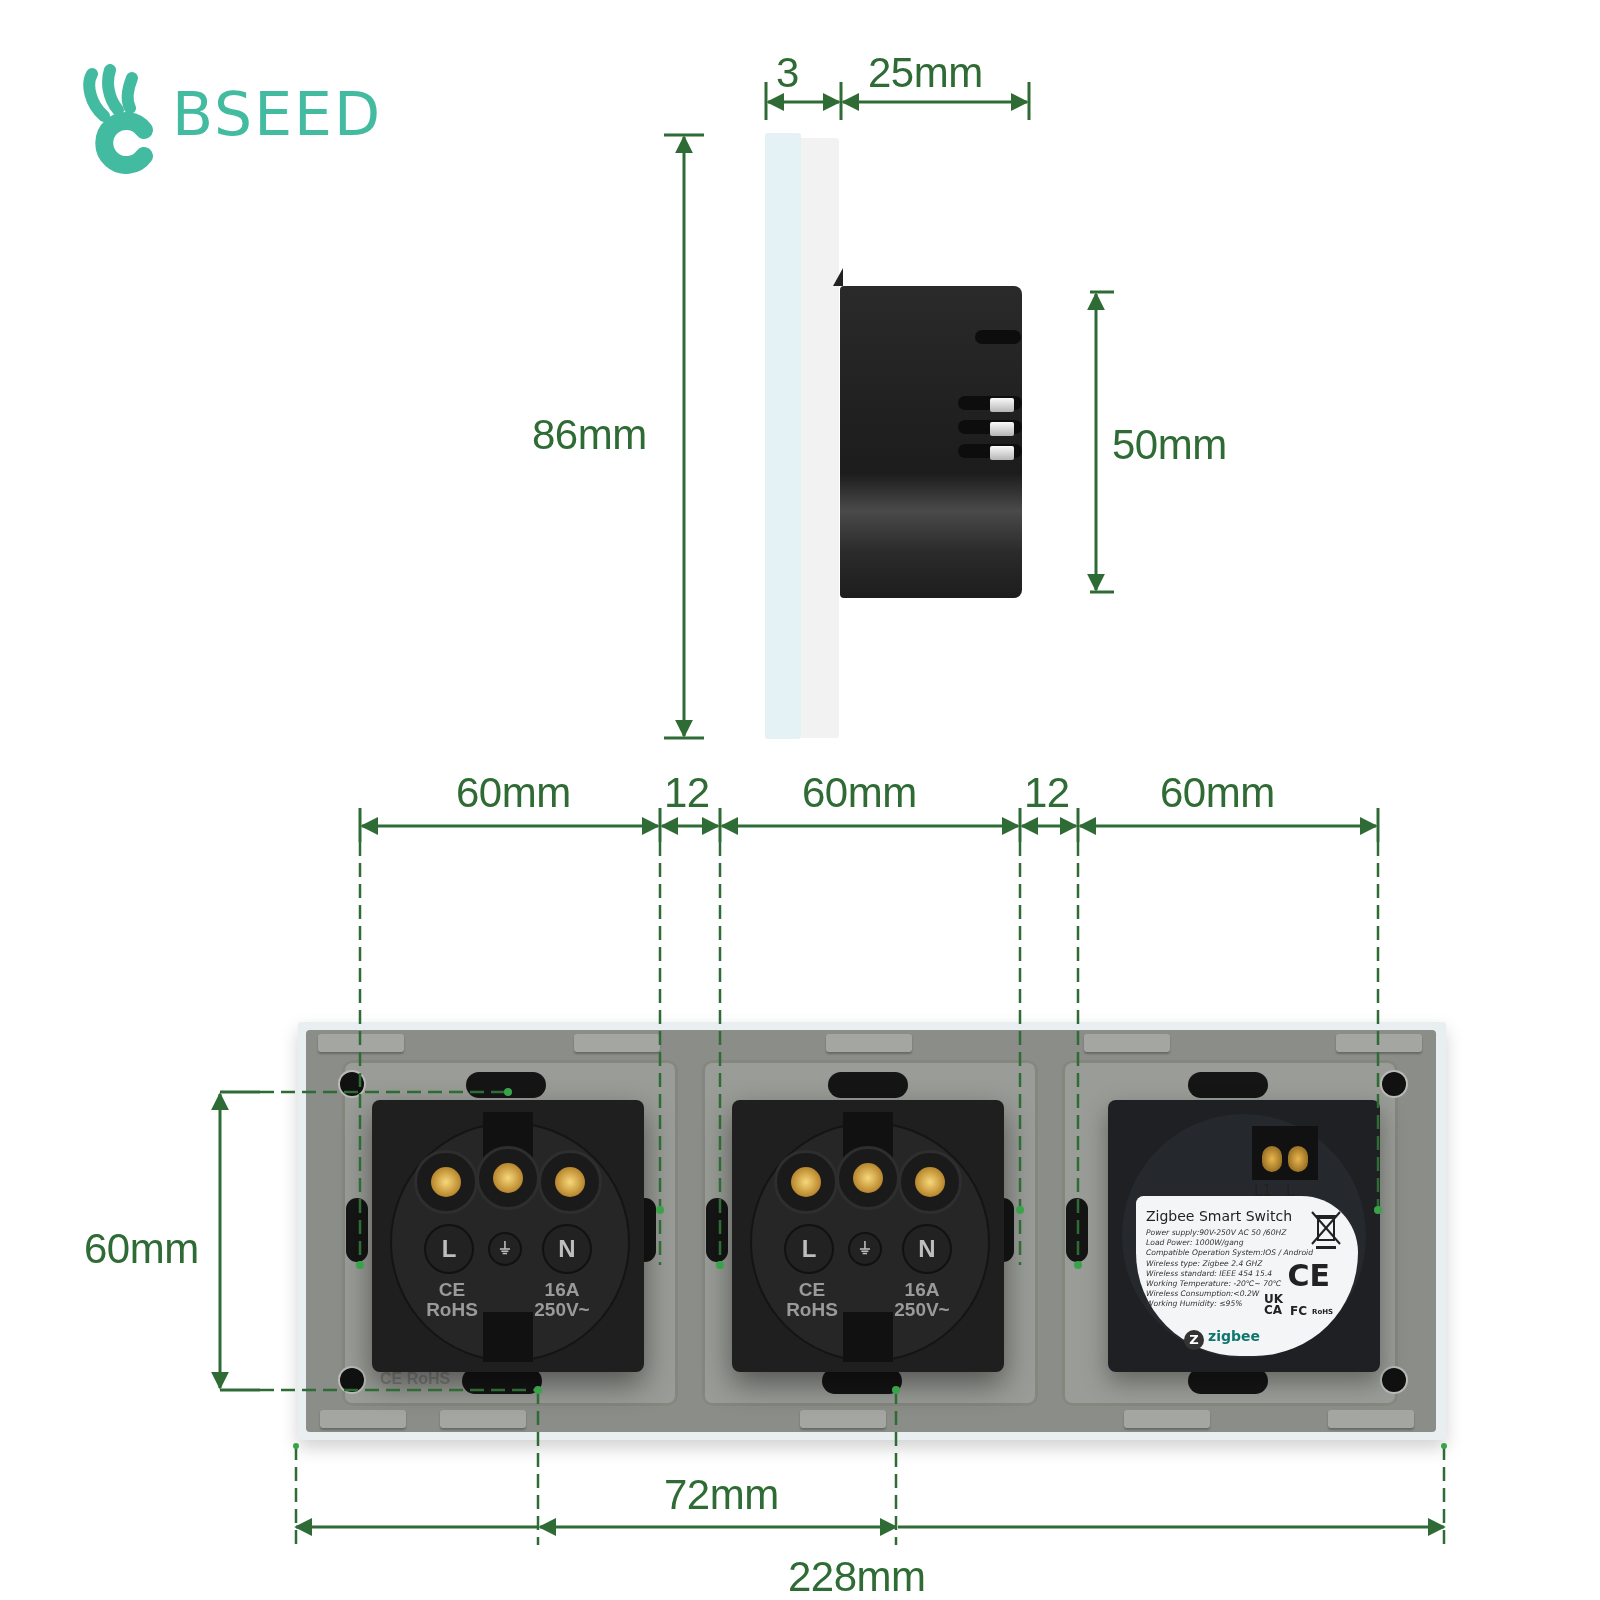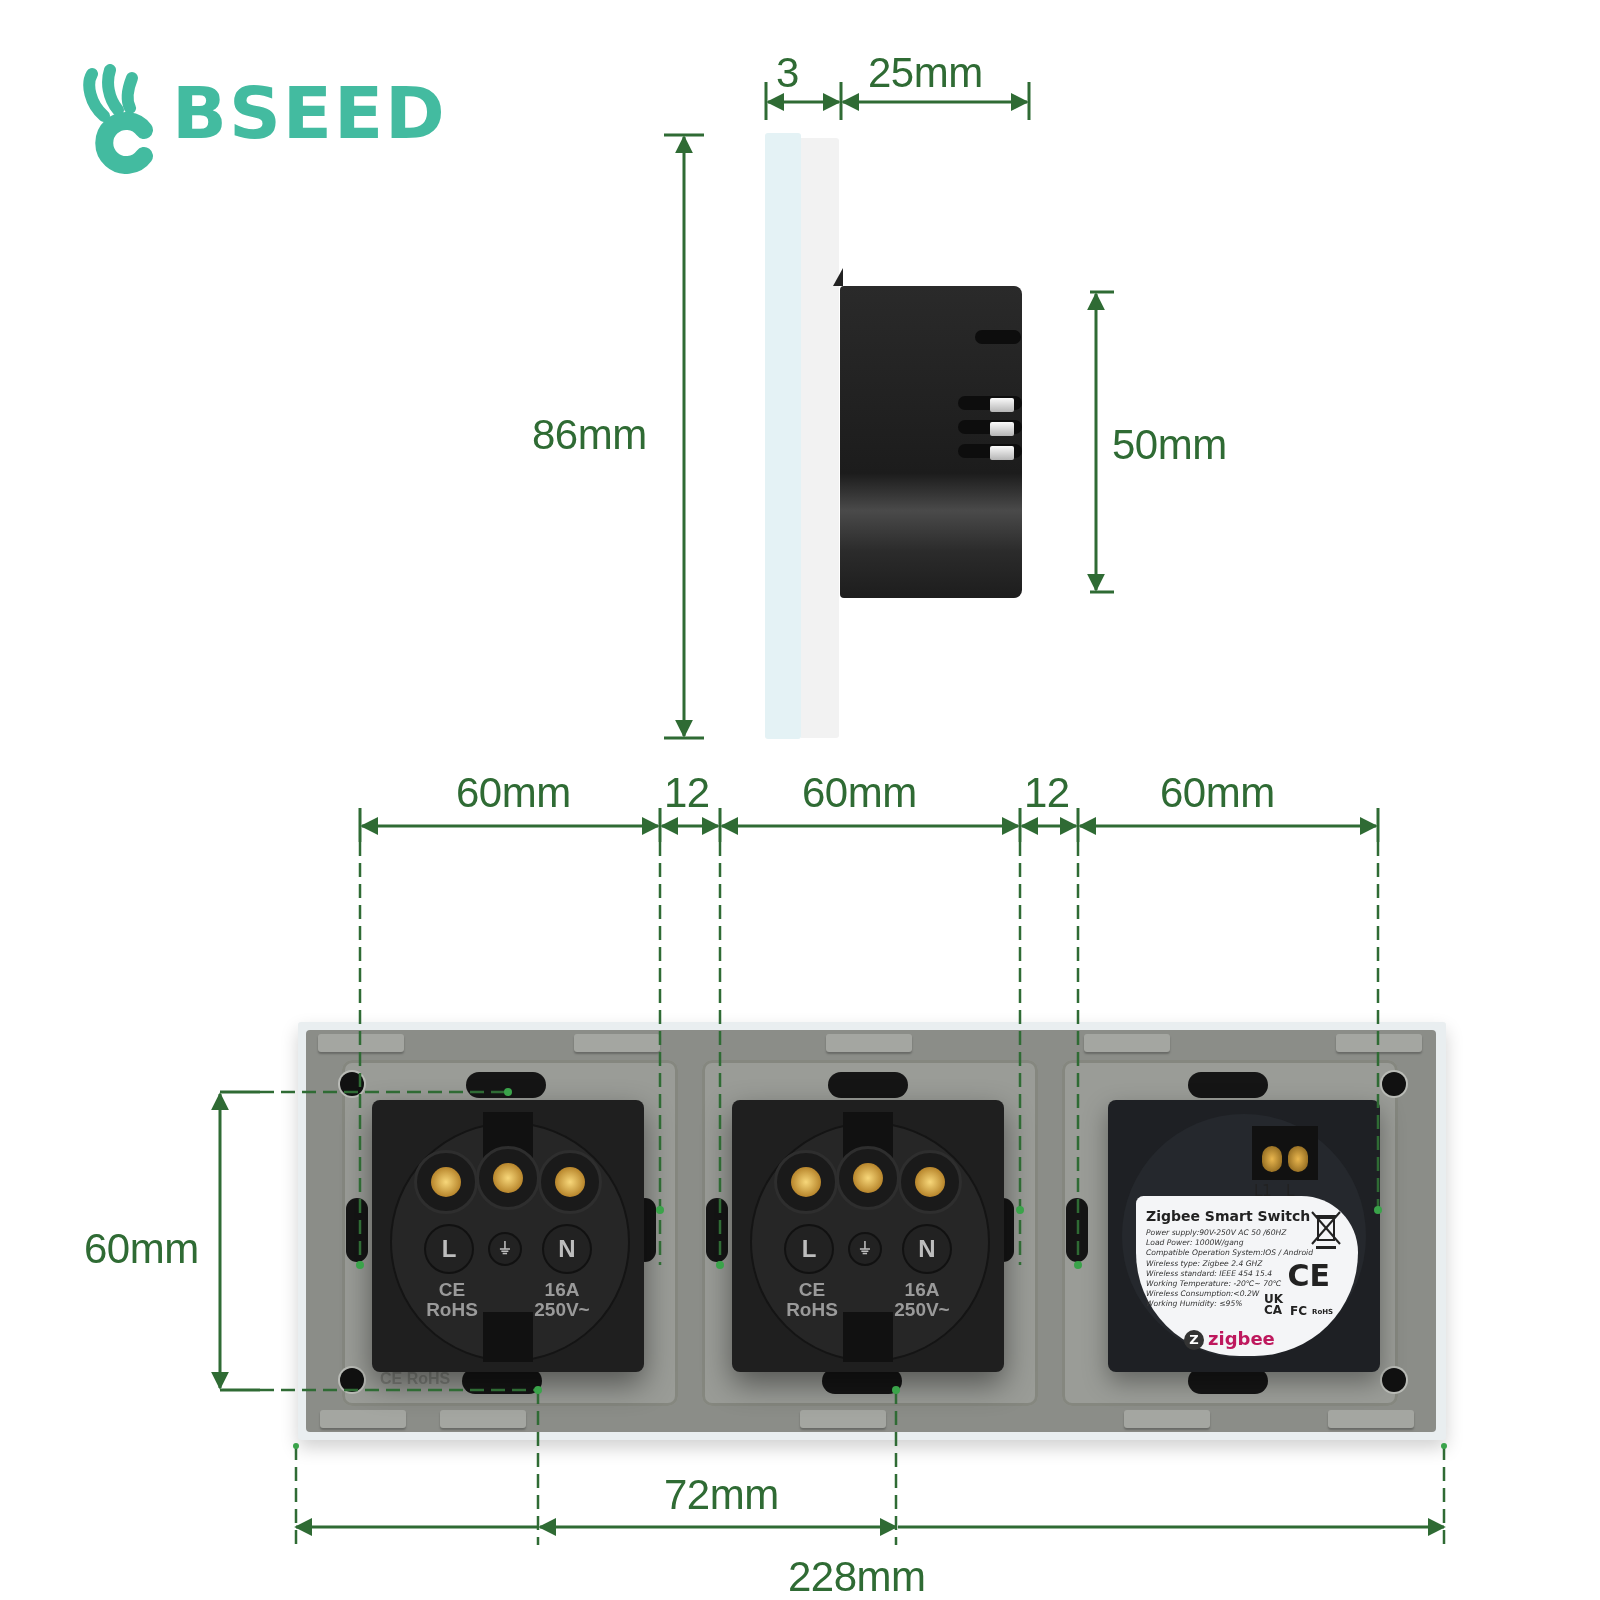--- a/index.html
+++ b/index.html
@@ -6,22 +6,22 @@
     body {
       width: 1600px; height: 1600px; position: relative; overflow: hidden;
       background: #ffffff; font-family: "Liberation Sans", sans-serif;
     }
     .abs { position: absolute; }
     .dim-label {
       position: absolute; color: #2f6b34; font-family: "Liberation Sans", sans-serif;
       font-size: 42px; line-height: 1; white-space: nowrap; letter-spacing: -0.5px;
     }
     .logo-text {
-      position: absolute; left: 172px; top: 77px; color: #43bba0;
-      font-family: "DejaVu Sans", sans-serif; font-size: 72px; font-weight: bold;
+      position: absolute; left: 172px; top: 84px; color: #43bba0;
+      font-family: "DejaVu Sans", sans-serif; font-size: 60px; font-weight: normal;
       letter-spacing: 2px; line-height: 1;
     }
     svg.overlay { position: absolute; left: 0; top: 0; }
 
     
     .glass-front { left: 765px; top: 133px; width: 36px; height: 606px; background: #e4f2f5; border-radius: 3px; }
     .glass-back { left: 801px; top: 138px; width: 38px; height: 600px; background: #f2f2f2; border-radius: 0 3px 3px 0; }
     .side-body {
       left: 840px; top: 286px; width: 182px; height: 312px; border-radius: 4px 8px 8px 4px;
       background: linear-gradient(180deg, #2a2a2a 0%, #1c1c1c 60%, #4a4a4a 72%, #2b2b2b 85%, #1d1d1d 100%);
@@ -54,27 +54,27 @@
     .socket-disc { position: absolute; left: 18px; top: 22px; width: 236px; height: 236px; border-radius: 50%; background: #262626; border: 2px solid #141414; }
     .terminal { position: absolute; width: 58px; height: 58px; border-radius: 50%; background: #1a1a1a; border: 3px solid #2e2e2e; }
     .terminal .screw { position: absolute; left: 14px; top: 14px; width: 30px; height: 30px; border-radius: 50%; background: radial-gradient(#f7d77a, #b8862c 70%, #6b4a14); }
     .badge-circle { position: absolute; width: 46px; height: 46px; border-radius: 50%; background: #222; border: 2px solid #111; color: #bdbdbd; font-size: 24px; font-weight: bold; text-align: center; line-height: 46px; font-family: "Liberation Sans", sans-serif; }
     .emboss { position: absolute; color: #9a9a9a; font-family: "Liberation Sans", sans-serif; font-weight: bold; text-align: center; line-height: 1.05; font-size: 19px; }
     .earth-bar { position: absolute; width: 50px; height: 50px; background: #111; }
 
     .zb-module { position: absolute; width: 272px; height: 272px; background: #1e2024; border-radius: 8px; box-shadow: 0 10px 24px rgba(0,0,0,0.35); }
     .zb-disc { position: absolute; left: 14px; top: 14px; width: 244px; height: 244px; border-radius: 50%; background: #25282d; }
     .zb-label { position: absolute; left: 28px; top: 96px; width: 222px; height: 160px; background: #f4f5f7; border-radius: 8px 60px 110px 110px; }
-    .zb-title { position: absolute; left: 10px; top: 10px; font-size: 14px; font-weight: bold; color: #222; font-family: "DejaVu Sans", sans-serif; white-space: nowrap; }
+    .zb-title { position: absolute; left: 10px; top: 10px; font-size: 14px; font-weight: normal; color: #222; font-family: "DejaVu Sans", sans-serif; white-space: nowrap; }
     .zb-specs { position: absolute; left: 10px; top: 32px; font-size: 7.6px; line-height: 10.2px; color: #333; font-family: "DejaVu Sans", sans-serif; white-space: nowrap; font-style: italic; }
     .zb-ce { position: absolute; right: 28px; top: 62px; font-size: 30px; font-weight: bold; color: #222; font-family: "DejaVu Sans", sans-serif; }
     .zb-ukca { position: absolute; left: 128px; top: 98px; font-size: 12px; font-weight: bold; color: #222; line-height: 11px; font-family: "DejaVu Sans", sans-serif; }
     .zb-fc { position: absolute; left: 154px; top: 108px; font-size: 12px; font-weight: bold; color: #222; font-family: "DejaVu Sans", sans-serif; }
     .zb-rohs { position: absolute; left: 176px; top: 112px; font-size: 7px; font-weight: bold; color: #222; font-family: "DejaVu Sans", sans-serif; }
-    .zb-brand { position: absolute; left: 72px; top: 132px; font-size: 18px; font-weight: bold; color: #be185d; font-family: "DejaVu Sans", sans-serif; }
+    .zb-brand { position: absolute; left: 72px; top: 132px; font-size: 14px; font-weight: bold; color: #0f766e; font-family: "DejaVu Sans", sans-serif; }
     .zb-brand-icon { position: absolute; left: 48px; top: 134px; width: 20px; height: 20px; border-radius: 50%; background: #333; color: #fff; font-size: 13px; text-align: center; line-height: 20px; font-weight: bold; font-family: "DejaVu Sans", sans-serif; }
     .zb-terms { position: absolute; left: 144px; top: 26px; width: 66px; height: 54px; background: #111; }
     .zb-term { position: absolute; top: 20px; width: 20px; height: 26px; border-radius: 10px; background: radial-gradient(#e9b64e, #7a5614); }
     .zb-termlabel { position: absolute; top: 84px; font-size: 15px; color: #222; font-family: "DejaVu Sans", sans-serif; }
     .bin-icon { position: absolute; right: 16px; top: 14px; width: 32px; height: 40px; }
   </style>
 </head>
 <body>
 
 <div>

